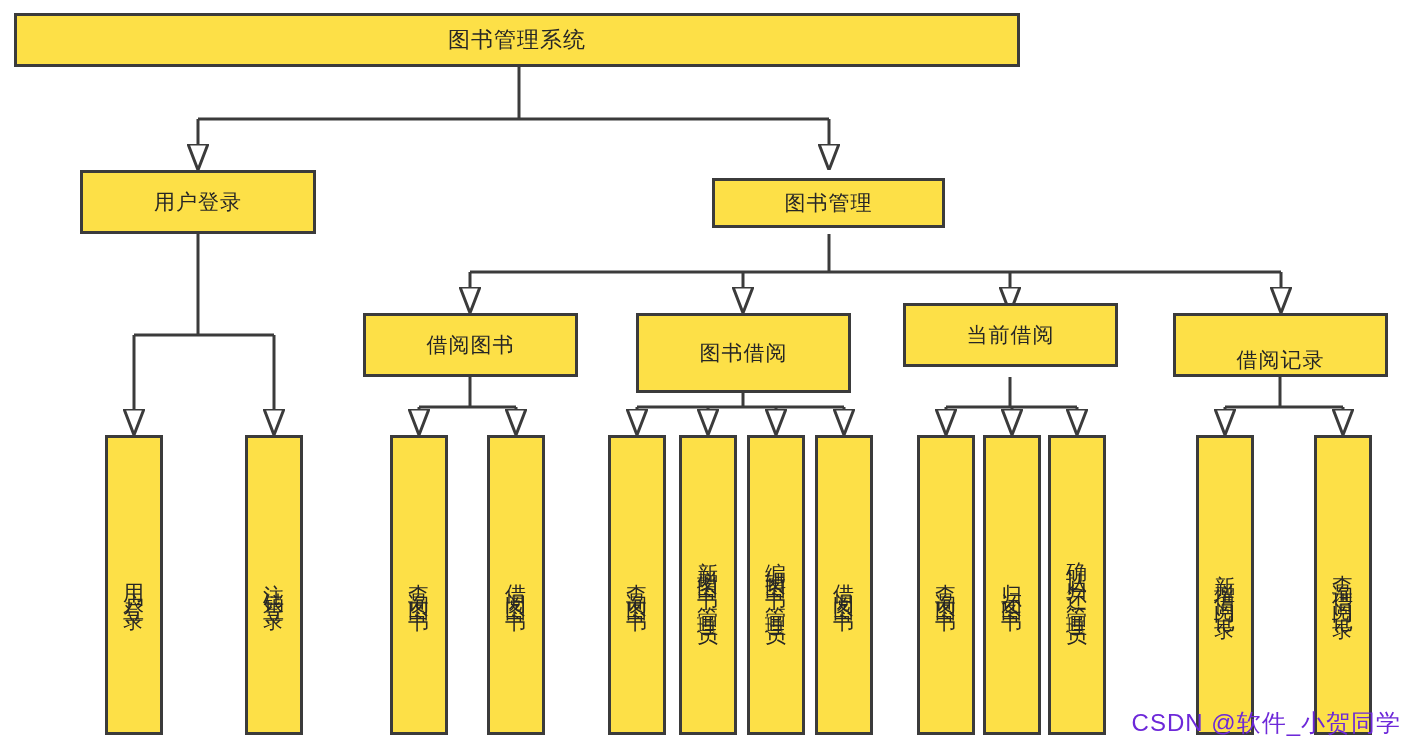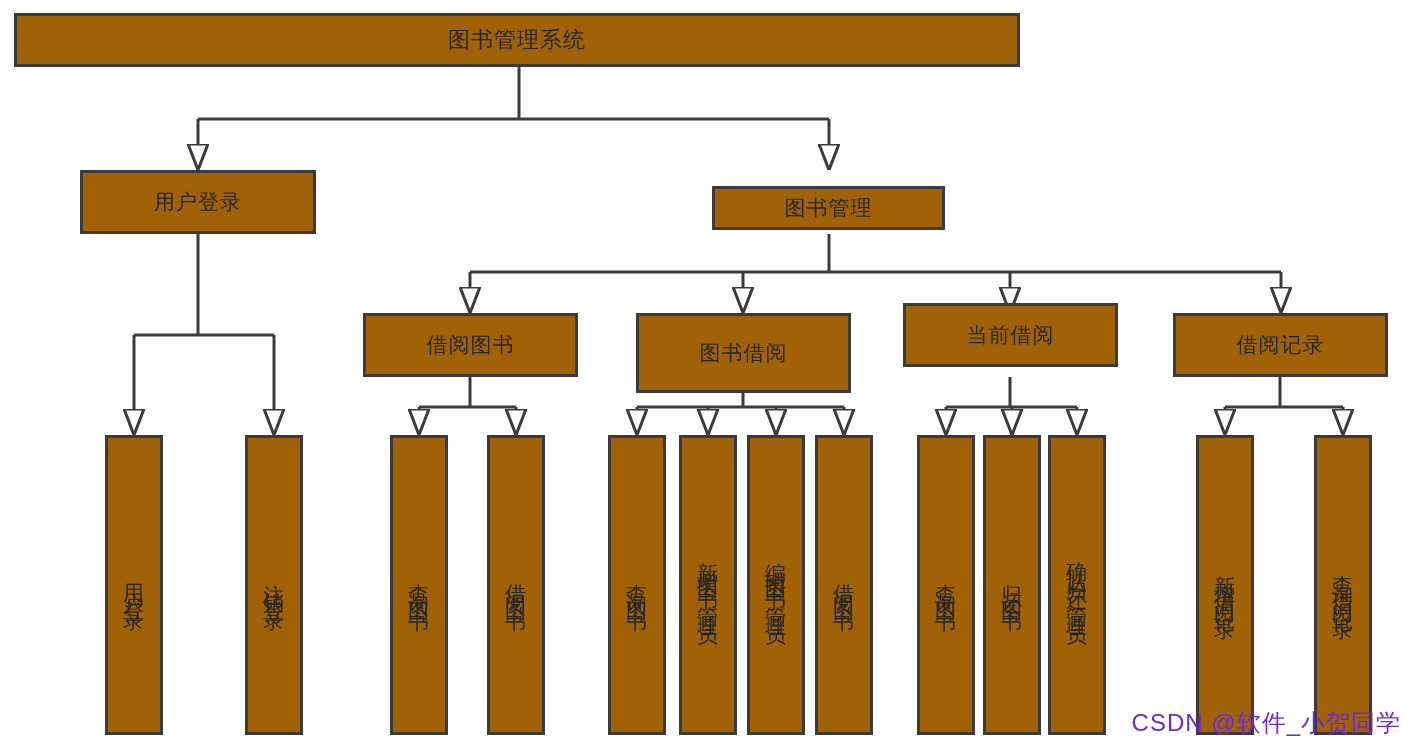--- a/index.html
+++ b/index.html
@@ -7,21 +7,21 @@
   body {
     width: 1405px; height: 747px;
     font-family: "Liberation Sans", "DejaVu Sans", sans-serif;
     position: relative; overflow: hidden;
     color: #262626;
   }
   #stage { position: absolute; inset: 0; width: 1405px; height: 747px; }
 
   .node {
     position: absolute;
-    background: #a16207;
+    background: #fde047;
     border: 3px solid #3b3b3b;
     display: flex; align-items: center; justify-content: center;
     z-index: 2;
   }
   .node .lbl {
     font-size: 21px;
     color: #262626;
     letter-spacing: 1px;
     white-space: nowrap;
   }
@@ -110,34 +110,34 @@
     <line x1="1343" y1="407" x2="1343" y2="409" marker-end="url(#arrow)"></line>
   </svg>
 
   <div class="node root-node" style="left:14px; top:13px; width:1006px; height:54px;">
     <span class="lbl">图书管理系统</span>
   </div>
 
   <div class="node" style="left:80px; top:170px; width:236px; height:64px;">
     <span class="lbl">用户登录</span>
   </div>
-  <div class="node" style="left:712px; top:186px; width:233px; height:44px;">
+  <div class="node" style="left:712px; top:178px; width:233px; height:50px;">
     <span class="lbl">图书管理</span>
   </div>
 
   <div class="node" style="left:363px; top:313px; width:215px; height:64px;">
     <span class="lbl">借阅图书</span>
   </div>
   <div class="node" style="left:636px; top:313px; width:215px; height:80px;">
     <span class="lbl">图书借阅</span>
   </div>
   <div class="node" style="left:903px; top:303px; width:215px; height:64px;">
     <span class="lbl">当前借阅</span>
   </div>
-  <div class="node" style="left:1173px; top:313px; width:215px; height:64px;">
+  <div class="node" style="left:1173px; top:313px; width:215px; height:64px;align-items:flex-end;">
     <span class="lbl">借阅记录</span>
   </div>
 
   <div class="node leaf" style="left:105px;">
     <span class="lbl">用户登录</span>
   </div>
   <div class="node leaf" style="left:245px;">
     <span class="lbl">注销登录</span>
   </div>
 

